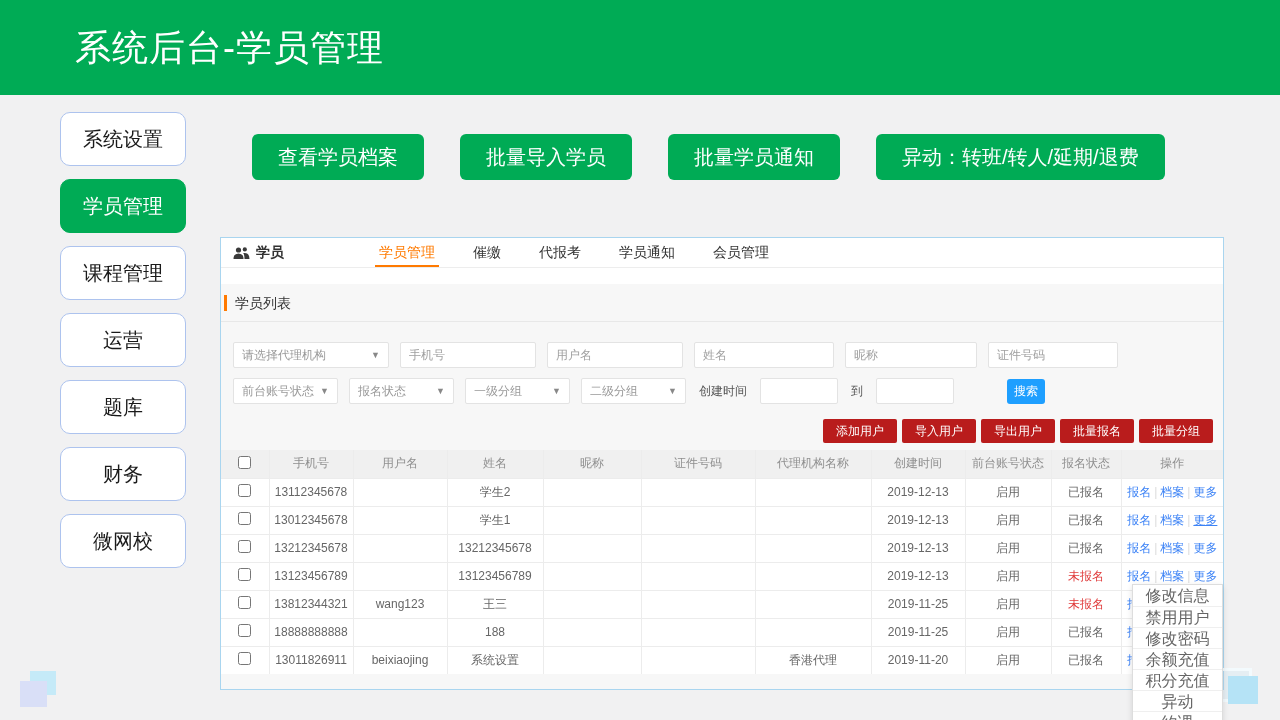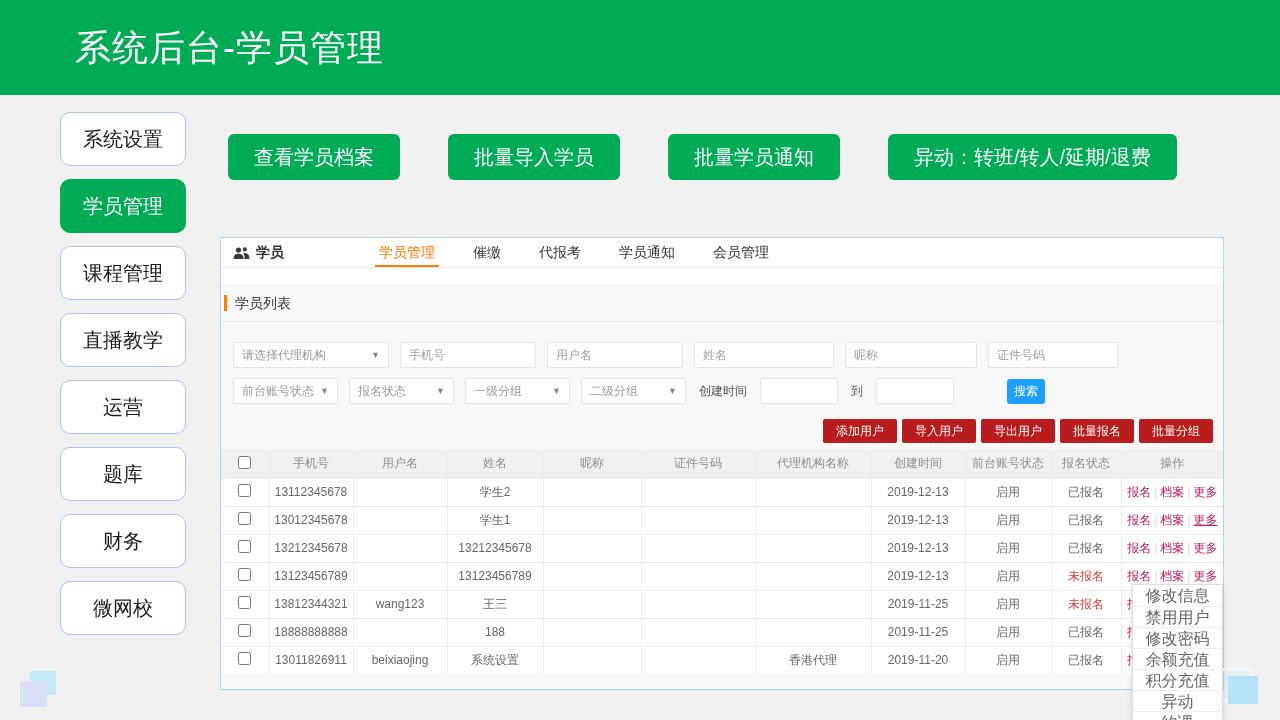--- a/index.html
+++ b/index.html
@@ -9,21 +9,21 @@
   
   .banner { position:absolute; left:0; top:0; width:1280px; height:95px; background:#00AB55; }
   .banner h1 { position:absolute; left:75px; top:0; line-height:95px; font-size:36px; font-weight:500; color:#fff; letter-spacing:1px; }
 
   
   .sidebar { position:absolute; left:60px; top:112px; width:126px; display:flex; flex-direction:column; gap:13px; }
   .side-btn { height:54px; background:#fff; border:1px solid #ADC3EE; border-radius:10px; display:flex; align-items:center; justify-content:center; font-size:20px; color:#1a1a1a; cursor:pointer; }
   .side-btn.active { background:#00AB55; border-color:#00AB55; color:#fff; }
 
   
-  .quick-row { position:absolute; left:228px; top:134px; display:flex; gap:48px; }
+  .quick-row { position:absolute; left:252px; top:134px; display:flex; gap:36px; }
   .quick-btn { height:46px; padding:0 26px; background:#00AB55; border:none; border-radius:6px; color:#fff; font-size:20px; font-family:inherit; cursor:pointer; white-space:nowrap; }
 
   
   .panel { position:absolute; left:220px; top:237px; width:1004px; height:453px; background:#fff; border:1px solid #A9D5EF; }
   .panel-header { height:30px; background:#fff; border-bottom:1px solid #EDEDED; display:flex; align-items:stretch; }
   .module { display:flex; align-items:center; gap:6px; margin-left:12px; font-size:14px; font-weight:bold; color:#333; }
   .module svg { display:block; }
   .tabs { display:flex; margin-left:95px; gap:38px; }
   .tab { position:relative; display:flex; align-items:center; font-size:14px; color:#333; cursor:pointer; }
   .tab.active { color:#FF7A01; }
@@ -52,21 +52,21 @@
   .act-btn { height:24px; padding:0 13px; background:#b91c1c; color:#fff; border:none; border-radius:2px; font-size:12px; font-family:inherit; cursor:pointer; }
 
   
   .table-wrap { margin-top:7px; }
   table { width:100%; border-collapse:collapse; border-style:hidden; table-layout:fixed; }
   th, td { border:1px solid #ECECEC; height:28px; font-size:12px; text-align:center; overflow:hidden; white-space:nowrap; }
   th { background:#F0F0F0; color:#8F8F8F; font-weight:normal; }
   td { background:#fff; color:#666; }
   .chk { width:13px; height:13px; cursor:pointer; }
   td.status-red { color:#E03B3B; }
-  .lnk { color:#be185d; text-decoration:none; cursor:pointer; }
+  .lnk { color:#3b82f6; text-decoration:none; cursor:pointer; }
   .lnk.u { text-decoration:underline; }
   .sep { color:#DCDCDC; margin:0 3px; }
 
   
   .dropdown { position:absolute; left:911px; top:300px; width:91px; background:#fff; border:1px solid #DDD; box-shadow:0 2px 6px rgba(0,0,0,.12); z-index:6; }
   .dd-item { height:21px; line-height:21px; text-align:center; font-size:16px; color:#666; cursor:pointer; }
   .dd-item + .dd-item { border-top:1px solid #EFEFEF; }
 
   
   .deco { position:absolute; }
@@ -79,21 +79,20 @@
 <body>
 
 <div class="banner">
   <h1>系统后台-学员管理</h1>
 </div>
 
 <nav class="sidebar">
     <div class="side-btn">系统设置</div>
     <div class="side-btn active">学员管理</div>
     <div class="side-btn">课程管理</div>
-    <div class="side-btn">直播教学</div>
     <div class="side-btn">运营</div>
     <div class="side-btn">题库</div>
     <div class="side-btn">财务</div>
     <div class="side-btn">微网校</div>
   </nav>
 
 <div class="quick-row">
     <button class="quick-btn">查看学员档案</button>
     <button class="quick-btn">批量导入学员</button>
     <button class="quick-btn">批量学员通知</button>

